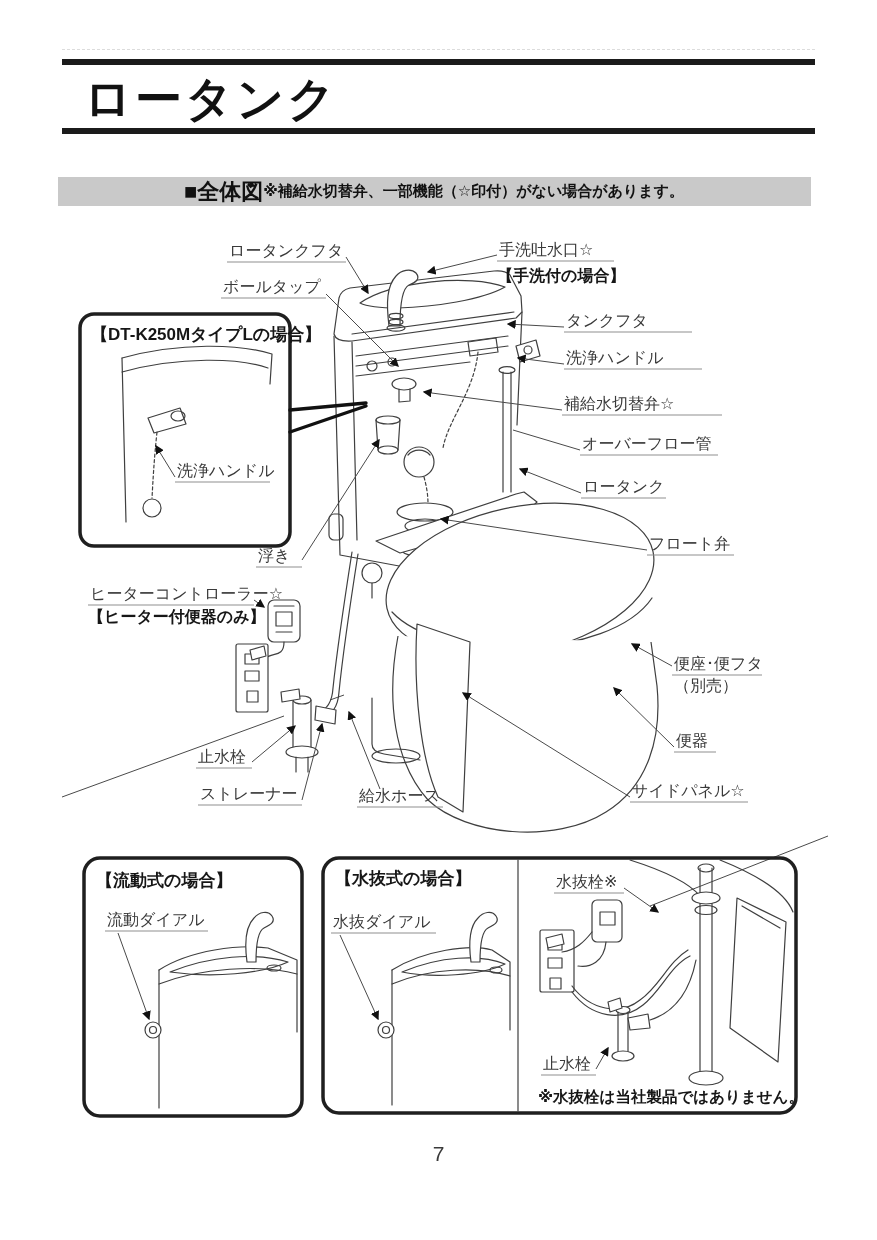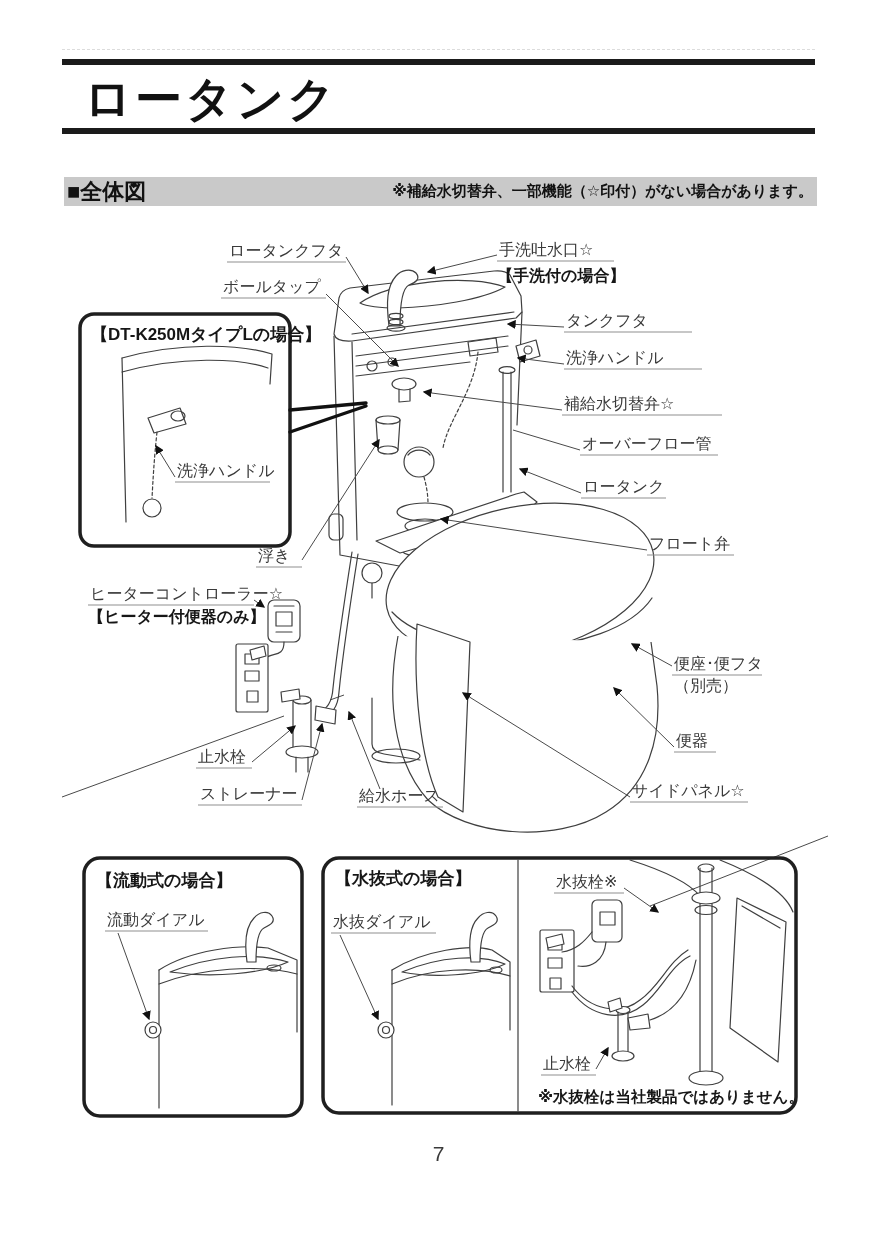--- a/index.html
+++ b/index.html
@@ -4,22 +4,22 @@
 <style>
   html,body{margin:0;padding:0;background:#fff;}
   #page{position:relative;width:877px;height:1240px;background:#ffffff;overflow:hidden;
         font-family:"Liberation Sans","DejaVu Sans",sans-serif;}
   .abs{position:absolute;}
   #faint-top{top:49px;left:62px;width:753px;border-top:1px dashed #dcdcdc;}
   .rule{left:62px;width:753px;height:6px;background:#1b1b1b;}
   #rule-top{top:59px;}
   #rule-bottom{top:128px;}
   #page-title{top:68px;left:84px;font-size:47px;font-weight:900;color:#111;letter-spacing:3px;}
-  #section-bar{top:177px;left:64px;width:753px;height:29px;background:#c9c9c9;
-               display:flex;align-items:center;justify-content:space-between;}
+  #section-bar{top:177px;left:58px;width:753px;height:29px;background:#c9c9c9;
+               display:flex;align-items:center;justify-content:center;}
   #section-heading{font-size:22px;font-weight:bold;color:#111;padding-left:3px;line-height:29px;}
   #section-note{font-size:15px;font-weight:bold;color:#111;padding-right:4px;}
   #page-number{top:1142px;left:0;width:877px;text-align:center;font-size:21px;color:#3a3a3a;}
   svg text{font-family:"Liberation Sans","DejaVu Sans",sans-serif;}
   .lbl{font-size:16px;fill:#3a3a3a;}
   .lblb{font-size:16px;font-weight:bold;fill:#161616;}
   .boxtitle{font-size:17px;font-weight:bold;fill:#161616;}
   .note2{font-size:15.5px;font-weight:bold;fill:#161616;}
   .ul{stroke:#8f8f8f;stroke-width:1;}
   .ld{stroke:#4a4a4a;stroke-width:1;fill:none;}

